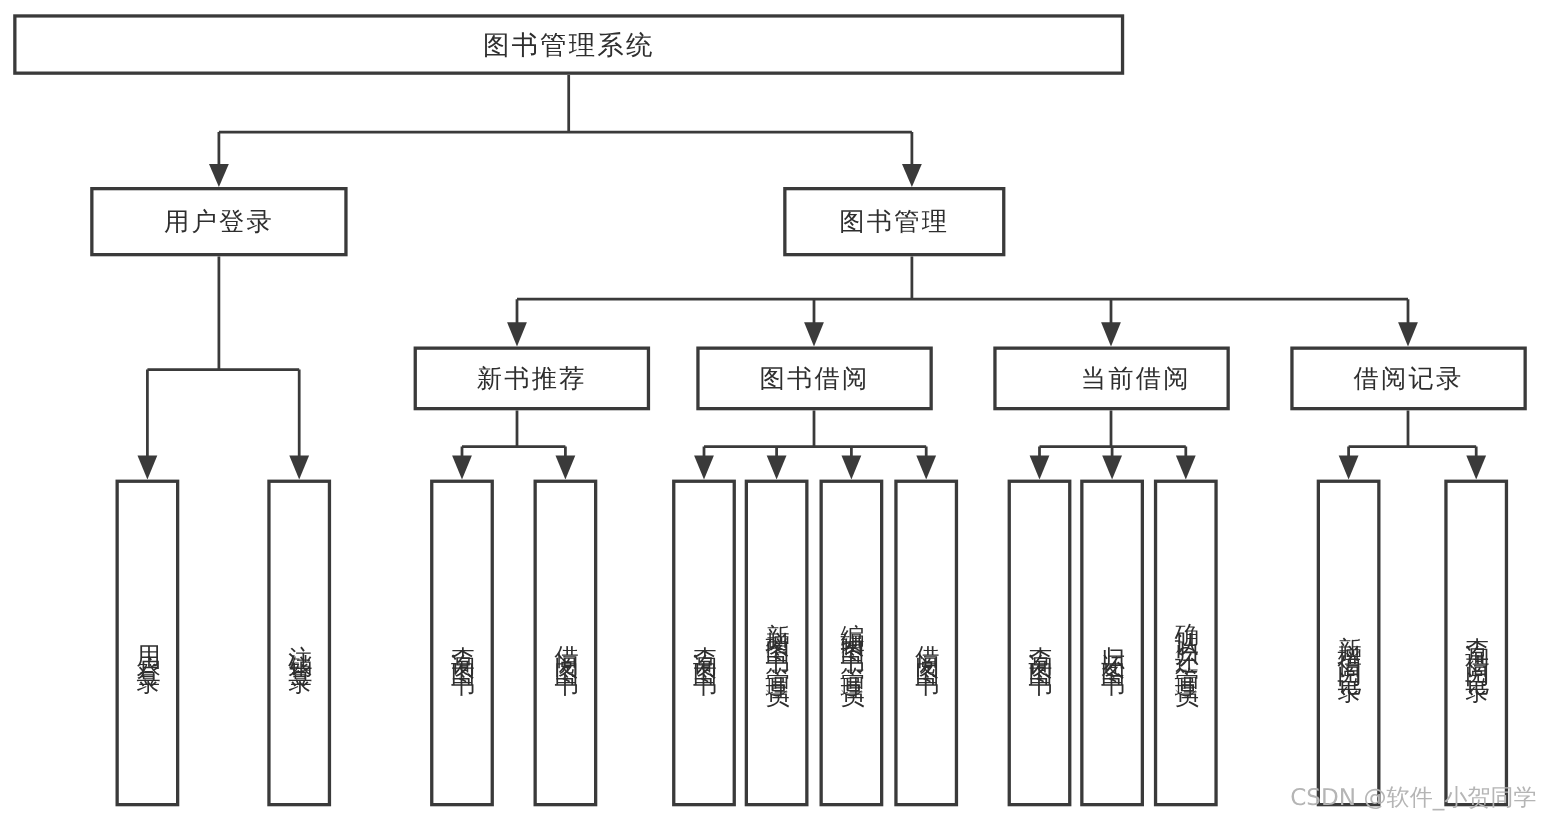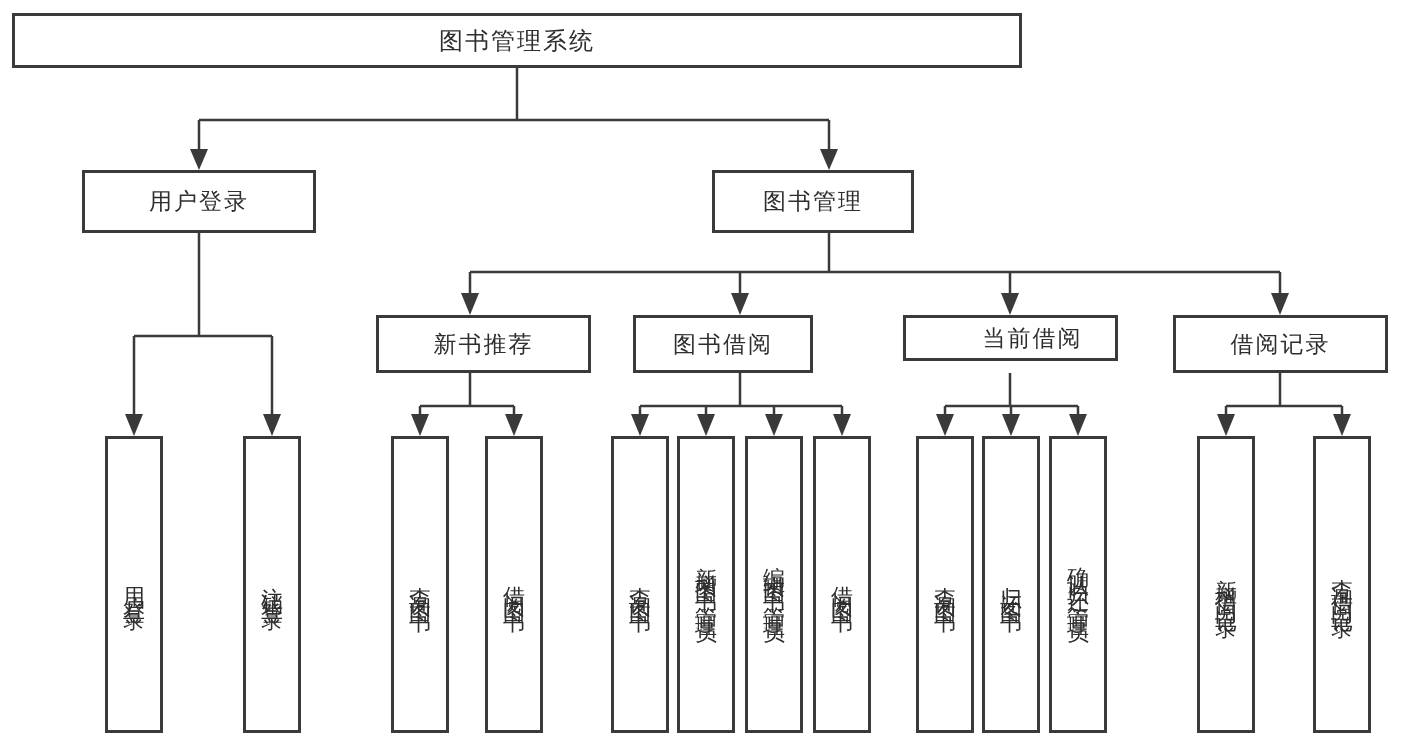--- a/index.html
+++ b/index.html
@@ -113,24 +113,24 @@
   <div class="node" style="left:82px;top:170px;width:234px;height:63px;">
     <span class="hlabel">用户登录</span>
   </div>
   <div class="node" style="left:712px;top:170px;width:202px;height:63px;">
     <span class="hlabel">图书管理</span>
   </div>
 
   <div class="node" style="left:376px;top:315px;width:215px;height:58px;">
     <span class="hlabel">新书推荐</span>
   </div>
-  <div class="node" style="left:633px;top:315px;width:180px;height:58px;">
+  <div class="node" style="left:633px;top:315px;width:215px;height:58px;">
     <span class="hlabel">图书借阅</span>
   </div>
-  <div class="node" style="left:903px;top:315px;width:215px;height:46px;padding-left:44px;">
+  <div class="node" style="left:903px;top:315px;width:215px;height:58px;padding-left:44px;">
     <span class="hlabel">当前借阅</span>
   </div>
   <div class="node" style="left:1173px;top:315px;width:215px;height:58px;">
     <span class="hlabel">借阅记录</span>
   </div>
 
   <div class="node" style="left:105px;top:436px;width:58px;height:297px;">
     <span class="vlabel">用户登录</span>
   </div>
   <div class="node" style="left:243px;top:436px;width:58px;height:297px;">
@@ -167,14 +167,15 @@
     <span class="vlabel">确认归还（管理员）</span>
   </div>
 
   <div class="node" style="left:1197px;top:436px;width:58px;height:297px;">
     <span class="vlabel">新增借阅记录</span>
   </div>
   <div class="node" style="left:1313px;top:436px;width:58px;height:297px;">
     <span class="vlabel">查询借阅记录</span>
   </div>
 
+  <div class="watermark">CSDN @软件_小贺同学</div>
 
 </div>
 
 </body></html>

